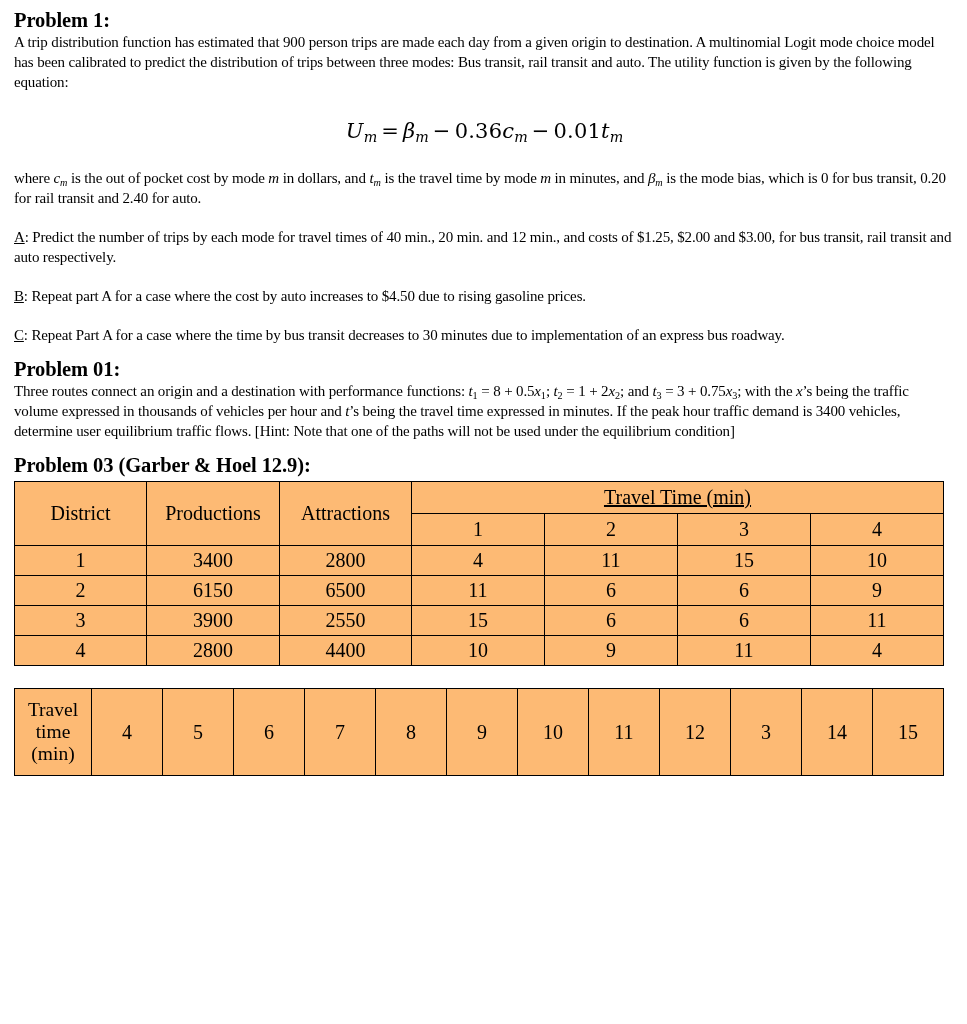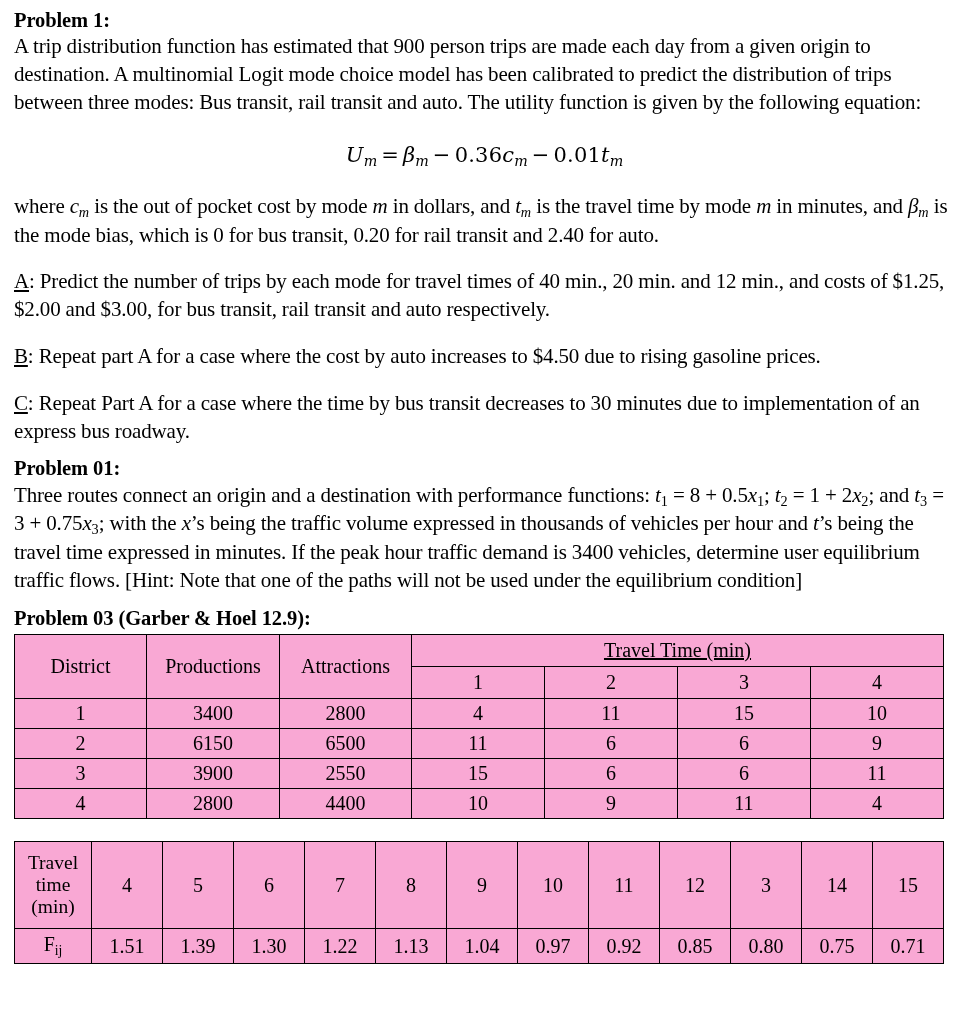--- a/index.html
+++ b/index.html
@@ -30,21 +30,21 @@
     font-weight: bold;
     margin: 0 0 1px 0;
     line-height: 1.18;
     letter-spacing: -0.1px;
   }
   h2.problem-head .plain {
     font-weight: bold;
   }
 
   p.para {
-    font-size: 21px;
+    font-size: 15px;
     line-height: 1.325;
     margin: 0;
     text-align: left;
     letter-spacing: -0.15px;
   }
 
   .spacer-sm { height: 11px; }
   .spacer-md { height: 19px; }
 
   .equation {
@@ -64,21 +64,21 @@
   .sub-up { font-style: normal; }
   .op { padding: 0 4px; }
 
   .ul { text-decoration: underline; }
 
   
   table.doc-table {
     border-collapse: collapse;
     table-layout: fixed;
     font-size: 20px;
-    background: #f9a8d4;
+    background: #fdba74;
   }
   table.doc-table td,
   table.doc-table th {
     border: 1.6px solid #000;
     text-align: center;
     vertical-align: middle;
     font-weight: normal;
     padding: 1px 2px;
     line-height: 1.15;
   }
@@ -249,32 +249,17 @@
         <td class="ttv">7</td>
         <td class="ttv">8</td>
         <td class="ttv">9</td>
         <td class="ttv">10</td>
         <td class="ttv">11</td>
         <td class="ttv">12</td>
         <td class="ttv">3</td>
         <td class="ttv">14</td>
         <td class="ttv">15</td>
       </tr>
-      <tr class="fij-row">
-        <td><span>F</span><span class="sub sub-up">ij</span></td>
-        <td>1.51</td>
-        <td>1.39</td>
-        <td>1.30</td>
-        <td>1.22</td>
-        <td>1.13</td>
-        <td>1.04</td>
-        <td>0.97</td>
-        <td>0.92</td>
-        <td>0.85</td>
-        <td>0.80</td>
-        <td>0.75</td>
-        <td>0.71</td>
-      </tr>
     </tbody>
   </table>
 
  </div>
 </div>
 
 </body></html>

